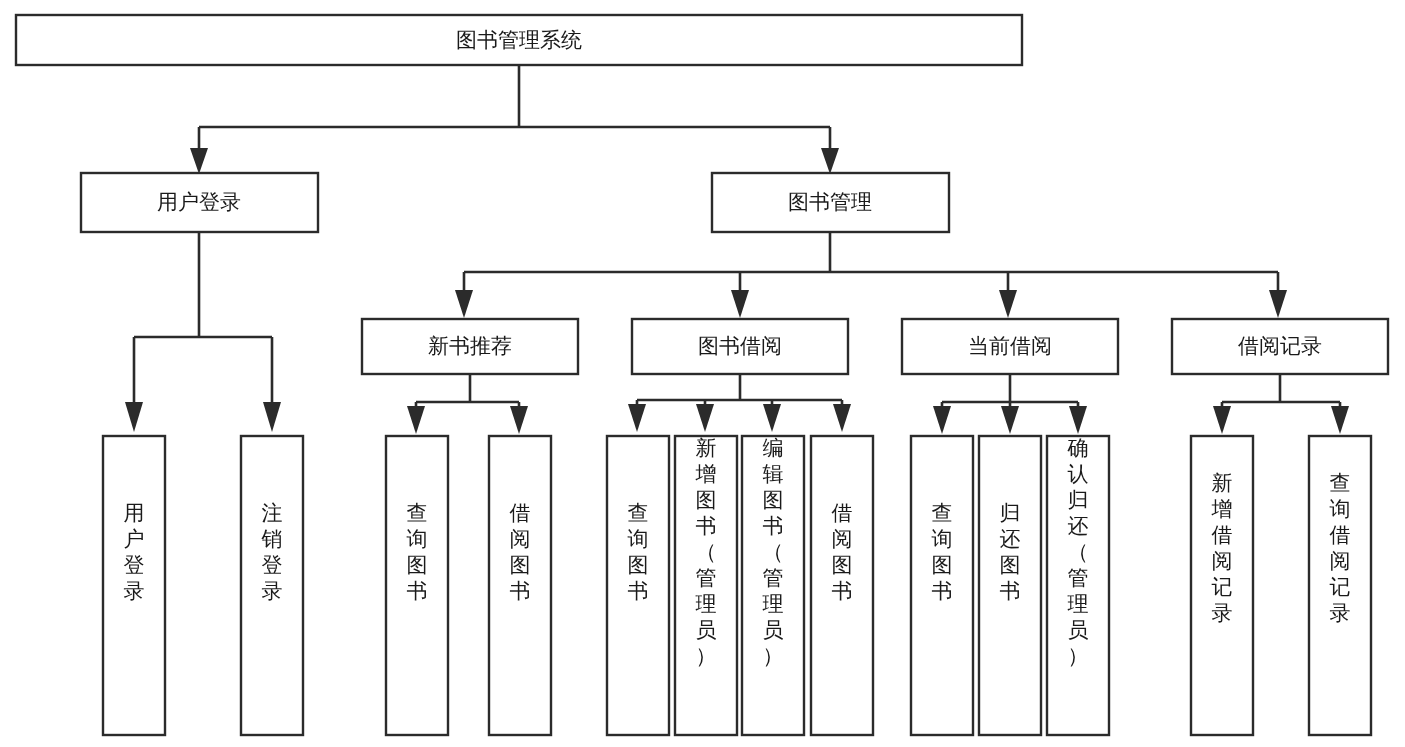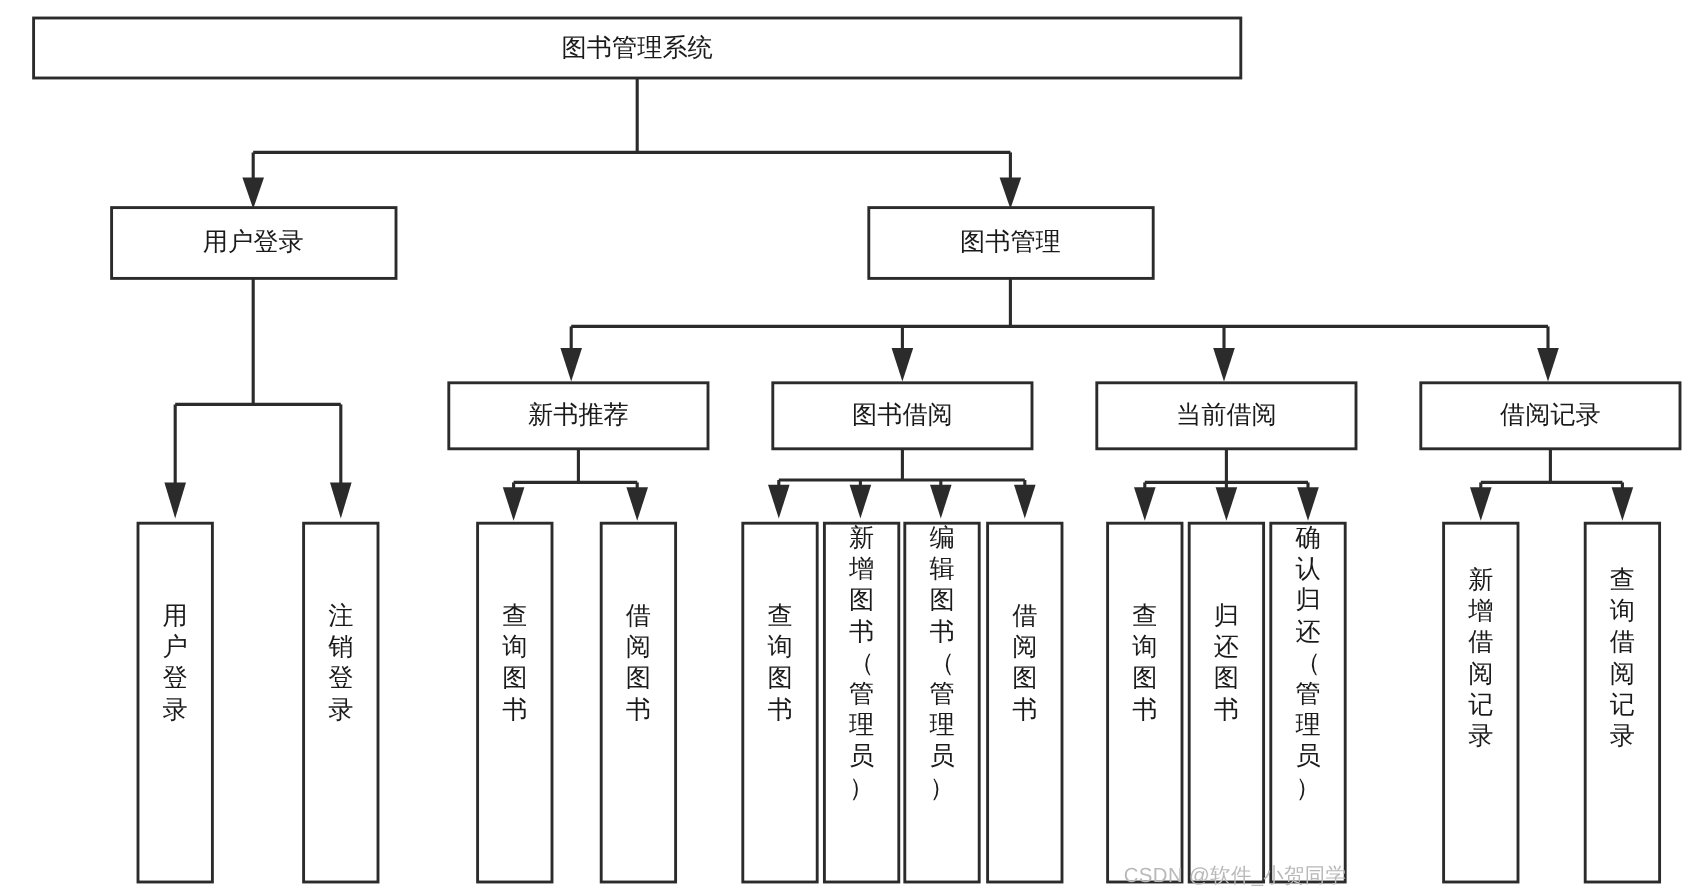--- a/index.html
+++ b/index.html
@@ -9,21 +9,21 @@
   }
   body {
     width: 1405px;
     height: 747px;
     font-family: "Liberation Sans", "DejaVu Sans", sans-serif;
     overflow: hidden;
     position: relative;
   }
   #diagram-root {
     position: absolute;
-    left: 12px;
+    left: 0;
     top: 0;
     width: 1118px;
     height: 747px;
   }
   svg.diagram {
     display: block;
     width: 1405px;
     height: 747px;
   }
   .node-rect {
@@ -232,14 +232,13 @@
       <text class="node-label-v" x="1222" y="490"><tspan x="1222" y="490">新</tspan><tspan x="1222" y="516">增</tspan><tspan x="1222" y="542">借</tspan><tspan x="1222" y="568">阅</tspan><tspan x="1222" y="594">记</tspan><tspan x="1222" y="620">录</tspan></text>
     </g>
 
     <g>
       <rect class="node-rect" x="1309" y="436" width="62" height="299"></rect>
       <text class="node-label-v" x="1340" y="490"><tspan x="1340" y="490">查</tspan><tspan x="1340" y="516">询</tspan><tspan x="1340" y="542">借</tspan><tspan x="1340" y="568">阅</tspan><tspan x="1340" y="594">记</tspan><tspan x="1340" y="620">录</tspan></text>
     </g>
 
   </svg>
 
-  <div class="watermark">CSDN @软件_小贺同学</div>
 </div>
 
 </body></html>

